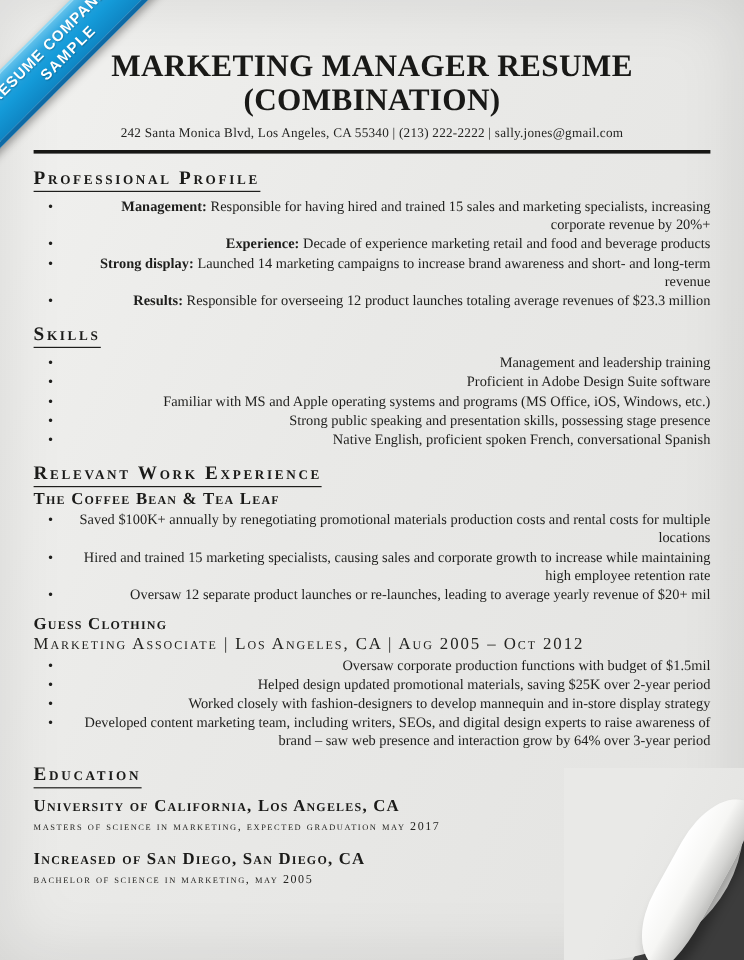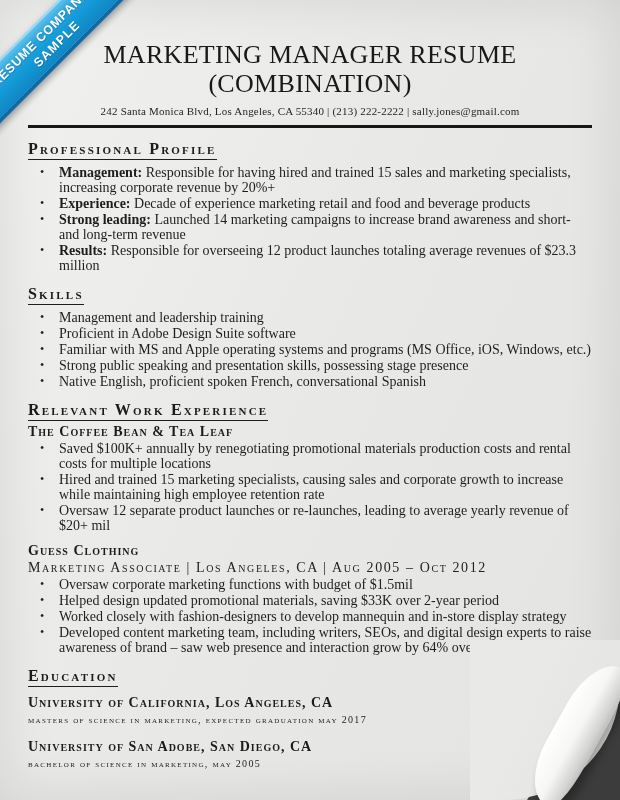--- a/index.html
+++ b/index.html
@@ -36,41 +36,41 @@
     z-index: 5;
   }
   .ribbon .rb1 { font-size: 12.5px; letter-spacing: 0.8px; line-height: 1.25; text-shadow: 0 1px 1px rgba(0,0,0,0.25); }
   .ribbon .rb2 { font-size: 12.5px; letter-spacing: 1.2px; line-height: 1.25; text-shadow: 0 1px 1px rgba(0,0,0,0.25); }
 
   
   .page { padding: 0 28px; position: relative; z-index: 2; }
 
   .header { text-align: center; padding-top: 40px; }
   .title {
-    font-size: 26px; font-weight: normal;
+    font-size: 26px; font-weight: bold;
     line-height: 1.12; letter-spacing: 0.3px;
     color: #191917;
   }
   .contact { font-size: 11px; margin-top: 7px; color: #242422; letter-spacing: 0.2px; }
   .rule { height: 3px; background: #171715; margin-top: 8px; }
 
   .sec { margin-top: 12px; }
   .sec-h {
     display: inline-block;
     font-weight: bold;
     font-variant: small-caps;
     font-size: 16px;
     letter-spacing: 2.2px;
     line-height: 18px;
     border-bottom: 1.5px solid #1e1e1c;
     padding-bottom: 1px;
     color: #1b1b19;
   }
 
-  ul.blist { list-style: none; margin: 5px 0 0 10px; padding: 0; font-size: 14px; line-height: 15px; }
+  ul.blist { list-style: none; margin: 5px 0 0 10px; padding: 0; font-size: 12px; line-height: 15px; text-align: right; }
   ul.blist li { position: relative; padding-left: 21px; margin: 0 0 1px 0; }
   ul.blist li::before {
     content: "\2022";
     position: absolute; left: 2px; top: 0;
     font-size: 12px;
   }
   .lead { font-weight: bold; }
 
   .job { margin-top: 10px; }
   .job.first { margin-top: 3px; }
@@ -140,21 +140,21 @@
       </div>
       <div class="contact">242 Santa Monica Blvd, Los Angeles, CA 55340  |  (213) 222-2222  |  sally.jones@gmail.com</div>
     </div>
     <div class="rule"></div>
 
     <div class="sec">
       <div class="sec-h">Professional Profile</div>
       <ul class="blist">
         <li><span class="lead">Management:</span><span> Responsible for having hired and trained 15 sales and marketing specialists, increasing corporate revenue by 20%+</span></li>
         <li><span class="lead">Experience:</span><span> Decade of experience marketing retail and food and beverage products</span></li>
-        <li><span class="lead">Strong leading:</span><span> Launched 14 marketing campaigns to increase brand awareness and short- and long-term revenue</span></li>
+        <li><span class="lead">Strong display:</span><span> Launched 14 marketing campaigns to increase brand awareness and short- and long-term revenue</span></li>
         <li><span class="lead">Results:</span><span> Responsible for overseeing 12 product launches totaling average revenues of $23.3 million</span></li>
       </ul>
     </div>
 
     <div class="sec">
       <div class="sec-h">Skills</div>
       <ul class="blist">
         <li>Management and leadership training</li>
         <li>Proficient in Adobe Design Suite software</li>
         <li>Familiar with MS and Apple operating systems and programs (MS Office, iOS, Windows, etc.)</li>
@@ -172,38 +172,38 @@
           <li>Saved $100K+ annually by renegotiating promotional materials production costs and rental costs for multiple locations</li>
           <li>Hired and trained 15 marketing specialists, causing sales and corporate growth to increase while maintaining high employee retention rate</li>
           <li>Oversaw 12 separate product launches or re-launches, leading to average yearly revenue of $20+ mil</li>
         </ul>
       </div>
 
       <div class="job">
         <div class="company">Guess Clothing</div>
         <div class="jobmeta">Marketing Associate  |  Los Angeles, CA  |  Aug 2005 – Oct 2012</div>
         <ul class="blist">
-          <li>Oversaw corporate marketing functions with budget of $1.5mil</li>
-          <li>Helped design updated promotional materials, saving $33K over 2-year period</li>
+          <li>Oversaw corporate production functions with budget of $1.5mil</li>
+          <li>Helped design updated promotional materials, saving $25K over 2-year period</li>
           <li>Worked closely with fashion-designers to develop mannequin and in-store display strategy</li>
           <li>Developed content marketing team, including writers, SEOs, and digital design experts to raise awareness of brand – saw web presence and interaction grow by 64% over 3-year period</li>
         </ul>
       </div>
     </div>
 
     <div class="sec">
       <div class="sec-h">Education</div>
 
       <div class="school">
         <div class="school-name">University of California, Los Angeles, CA</div>
         <div class="degree">masters of science in marketing, expected graduation may 2017</div>
       </div>
 
       <div class="school">
-        <div class="school-name">University of San Adobe, San Diego, CA</div>
+        <div class="school-name">Increased of San Diego, San Diego, CA</div>
         <div class="degree">bachelor of science in marketing, may 2005</div>
       </div>
     </div>
 
   </div>
 
   <div class="corner">
     <div class="corner-dark"></div>
     <div class="curl-flat"></div>
     <div class="curl-fold"></div>

